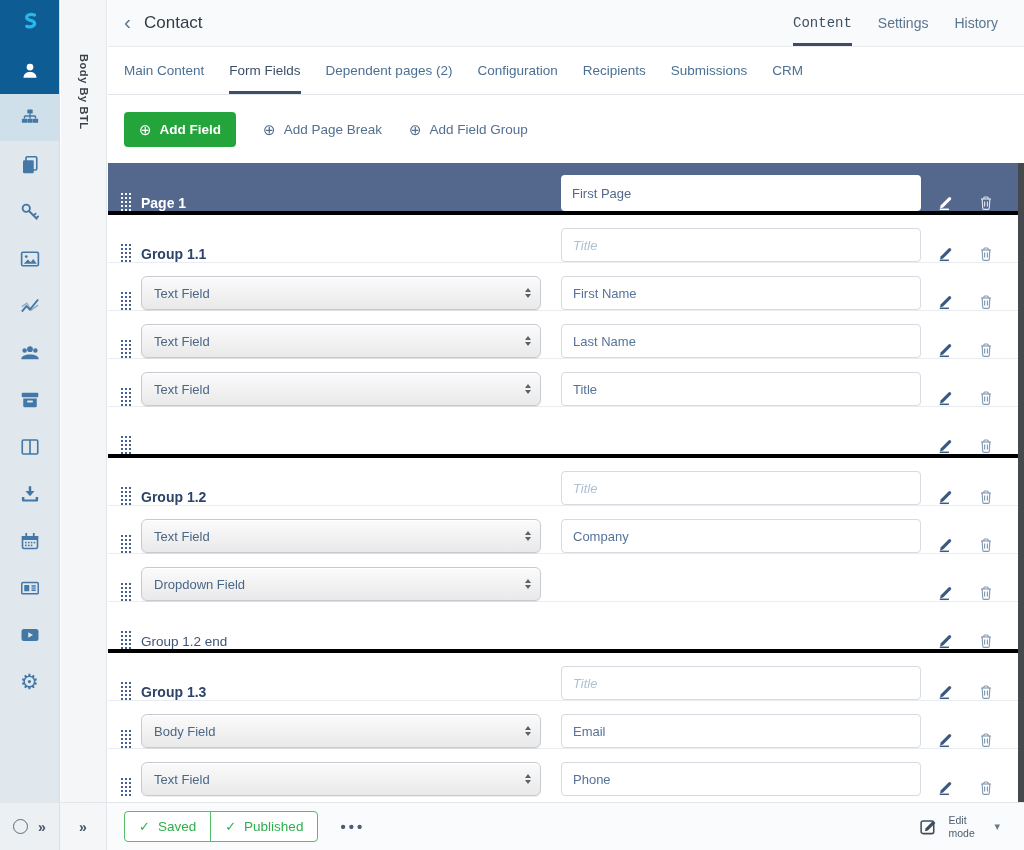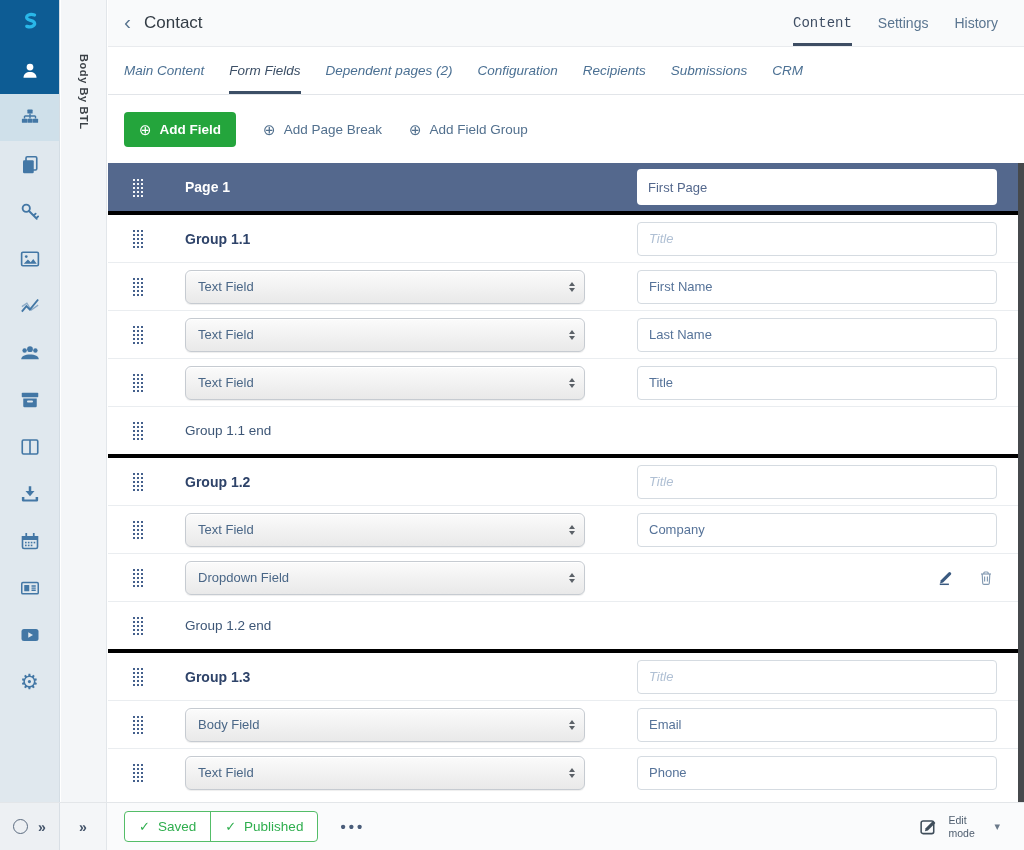--- a/index.html
+++ b/index.html
@@ -25,32 +25,32 @@
   .m-header { height:47px; background:#f9fafb; border-bottom:1px solid #e9ebee; display:flex; align-items:center; padding:0 26px 0 16px; }
   .back { color:#5a7590; font-size:21px; margin-right:13px; cursor:pointer; line-height:1; padding-bottom:3px;}
   .title { color:#333c45; font-size:17px; }
   .top-nav { margin-left:auto; display:flex; gap:26px; height:100%; }
   .top-nav .tn-item { color:#5a7590; font-size:14px; display:flex; align-items:center; height:100%;
                       border-bottom:3px solid transparent; padding-top:3px; cursor:pointer; }
   .top-nav .tn-item.active { color:#3e4d63; border-color:#3e4d63;font-family:Liberation Mono, monospace; }
 
   .m-tabs { height:48px; border-bottom:1px solid #e2e5e9; display:flex; gap:25px; padding:0 16px; }
   .tab { color:#4b7093; font-size:13.5px; display:flex; align-items:center; height:100%;
-         border-bottom:3px solid transparent; padding-top:3px; cursor:pointer; white-space:nowrap;font-style:italic; }
+         border-bottom:3px solid transparent; padding-top:3px; cursor:pointer; white-space:nowrap; }
   .tab.active { color:#3c4f66; border-color:#3c4f66; }
 
   .m-actions { height:68px; display:flex; align-items:center; padding:0 16px; gap:27px; }
   .btn-add { background:#24a53c; color:#fff; border:none; border-radius:4px; padding:10px 15px;
              font-size:13.5px; font-weight:700; display:inline-flex; align-items:center; gap:8px; cursor:pointer; font-family:inherit; }
   .link-add { color:#52708e; font-size:13.5px; display:inline-flex; align-items:center; gap:8px; cursor:pointer; background:none; border:none; font-family:inherit; }
   .plus { font-size:15px; line-height:1; font-weight:400; }
 
   
   .rows { position:absolute; top:163px; left:0; right:0; bottom:0; background:#fff; }
-  .row { display:flex; align-items:center; height:48px; padding-left:21px; border-top:1px solid #eaedf0; background:#fff;gap:32px; }
+  .row { display:flex; align-items:flex-end; height:48px; padding-left:9px; border-top:1px solid #eaedf0; background:#fff; }
   .row:first-child { border-top:none; }
   .row.gap { height:51px; border-top:4px solid #000000; }
   .row--page { background:#54688d; }
   .handle { width:12px; height:19px; margin-left:3px; flex:none; cursor:grab;
             background-image:radial-gradient(circle,#44608c 1.15px,transparent 1.3px); background-size:4px 4px; }
   .row--page .handle { background-image:radial-gradient(circle,rgba(255,255,255,.95) 1.15px,transparent 1.3px); }
   .zone-left { width:420px; margin-left:9px; display:flex; align-items:center; flex:none; }
   .row-label { font-size:14px; font-weight:700; color:#2e4369; }
   .row-label.plain { font-weight:400; font-size:13.5px; color:#3d5676; }
   .row--page .row-label { color:#fff; }
@@ -401,23 +401,20 @@
               <path d="M5.8 4V3a1 1 0 0 1 1-1h2.4a1 1 0 0 1 1 1v1"></path>
               <path d="M4.2 4l.5 9.3a1.2 1.2 0 0 0 1.2 1.1h4.2a1.2 1.2 0 0 0 1.2-1.1L11.8 4"></path>
               <path d="M6.6 6.5v5M9.4 6.5v5"></path>
             </svg>
           </button>
       </div>
     </div>
 
     <div class="row">
       <div class="handle"></div>
-      <div class="zone-left">
-          <span class="row-label plain">Group 1.1 end</span>
-        </div>
       <div class="zone-input"></div>
       <div class="zone-icons">
         <button class="icon-btn icon-edit">
             <svg width="17" height="17" viewBox="0 0 16 16" fill="currentColor">
               <path d="M3.6 10.7l7.3-7.3a1.35 1.35 0 0 1 1.9 0l.2.2a1.35 1.35 0 0 1 0 1.9L5.7 12.8l-2.9.8z"></path>
               <path d="M2.6 14.4h8.6" stroke="currentColor" stroke-width="1.4"></path>
             </svg>
           </button>
         <button class="icon-btn icon-trash">
             <svg width="16" height="16" viewBox="0 0 16 16" fill="none" stroke="currentColor" stroke-width="1.15">

